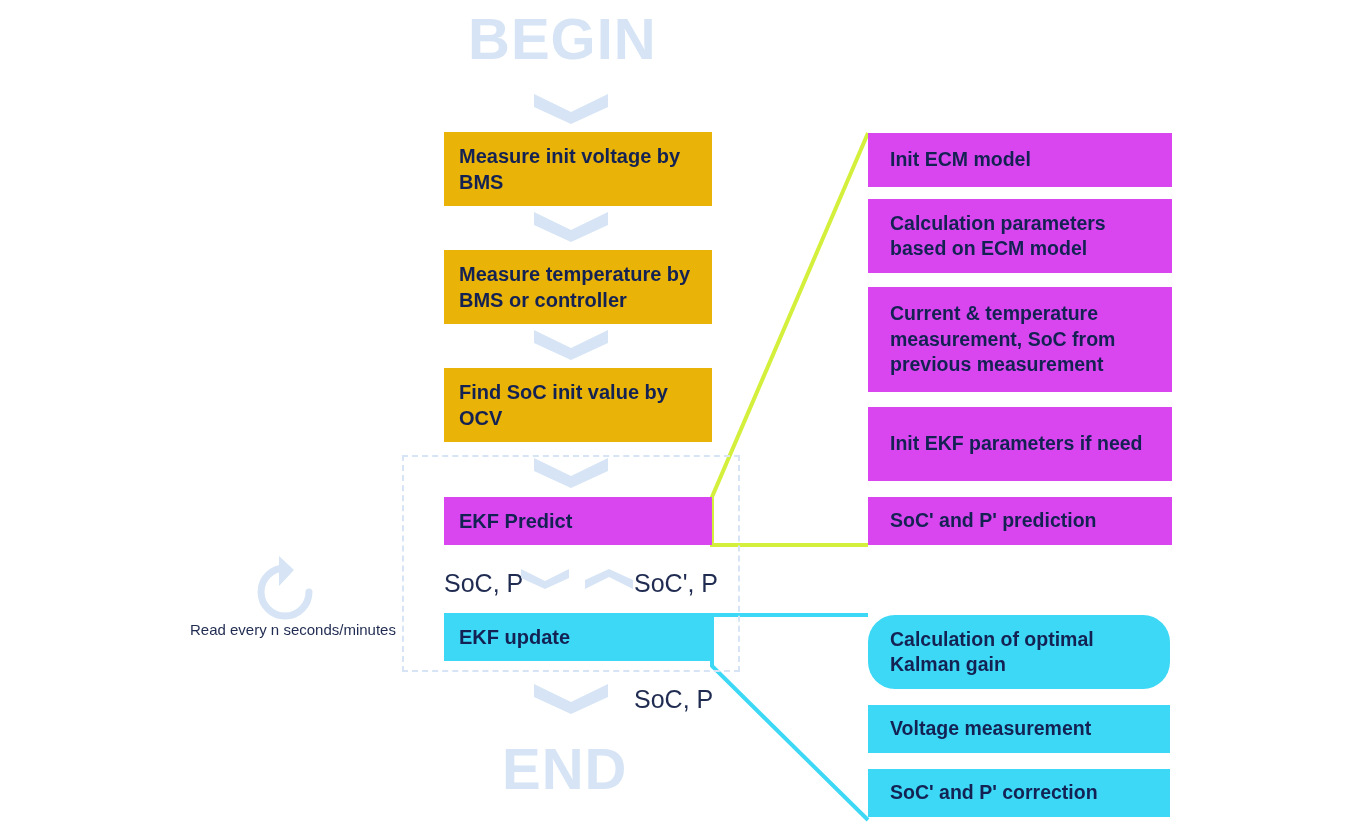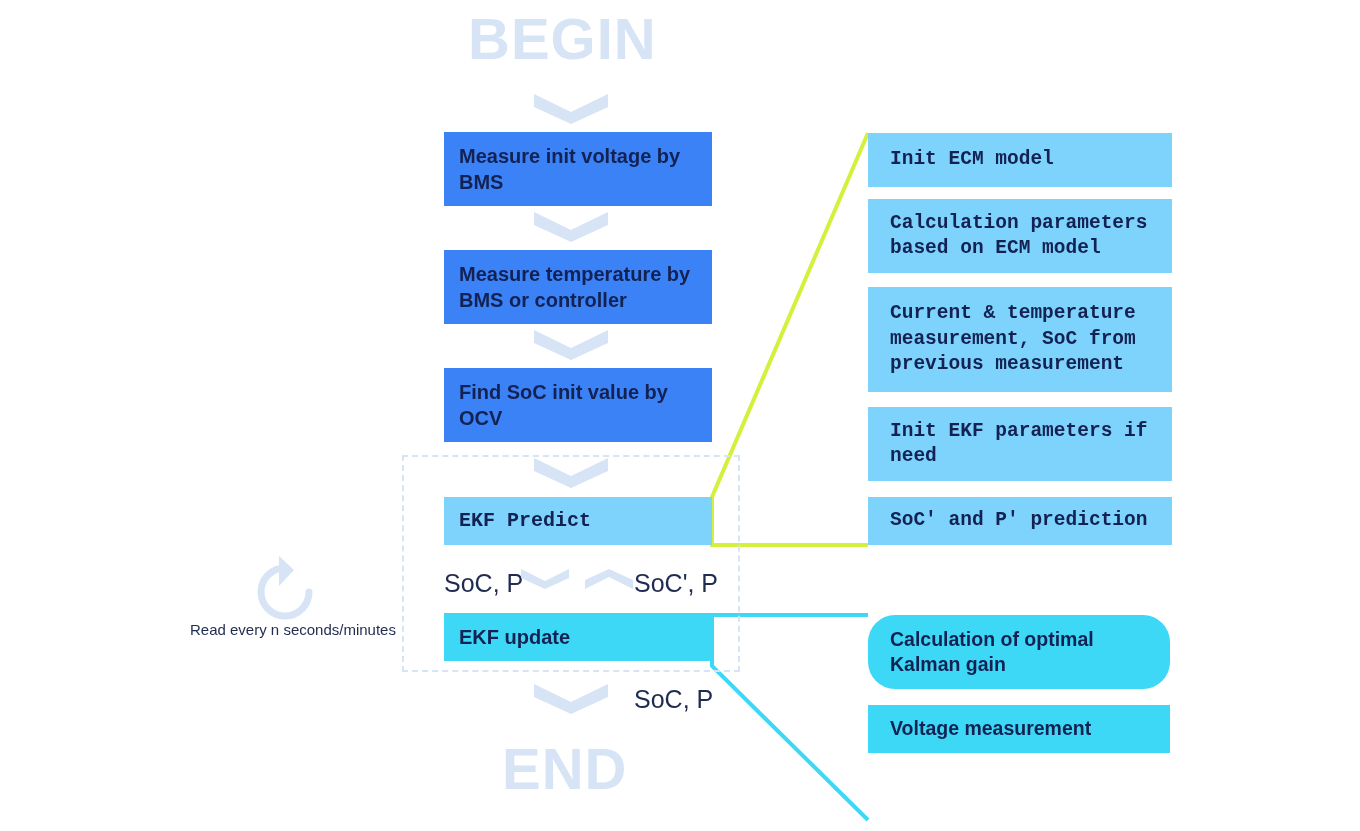--- a/index.html
+++ b/index.html
@@ -31,22 +31,22 @@
 
   
   .box {
     box-sizing: border-box;
     display: flex;
     align-items: center;
     font-weight: bold;
     color: #132253;
     line-height: 1.30;
   }
-  .box-lightblue { background: #3b82f6; }
-  .box-green     { background: #7dd3fc; font-family: Liberation Mono, monospace; }
+  .box-lightblue { background: #eab308; }
+  .box-green     { background: #d946ef; }
   .box-cyan      { background: #3cd8f5; }
 
   .box-left {
     font-size: 20px;
     padding-left: 15px;
     padding-right: 8px;
   }
   .box-right {
     font-size: 19.5px;
     padding-left: 22px;
@@ -199,14 +199,17 @@
   </div>
 
   <div class="abs box box-cyan box-right" style="left:868px; top:615px; width:302px; height:74px;border-radius:27px;">
     <span>Calculation of optimal Kalman gain</span>
   </div>
 
   <div class="abs box box-cyan box-right" style="left:868px; top:705px; width:302px; height:48px;">
     <span>Voltage measurement</span>
   </div>
 
+  <div class="abs box box-cyan box-right" style="left:868px; top:769px; width:302px; height:48px;">
+    <span>SoC' and P' correction</span>
+  </div>
 
 </div>
 
 </body></html>

